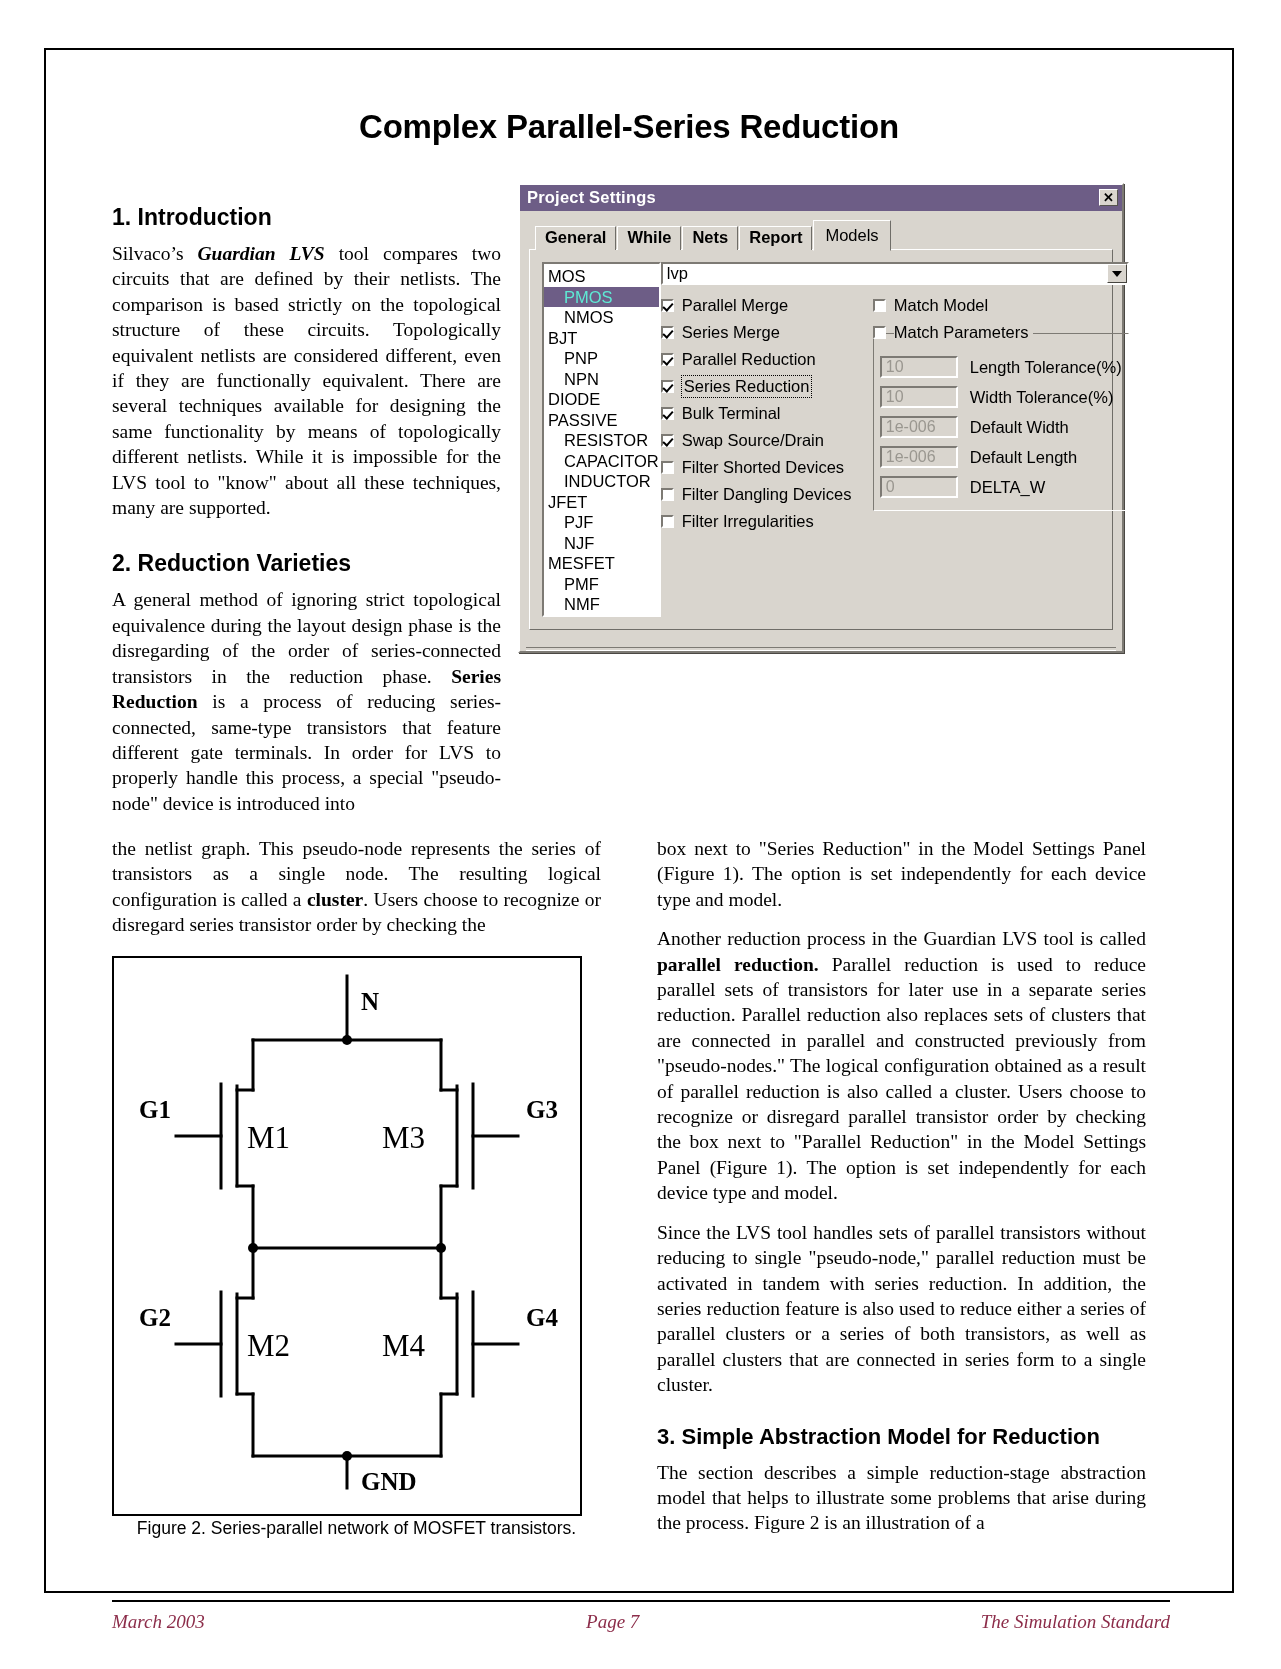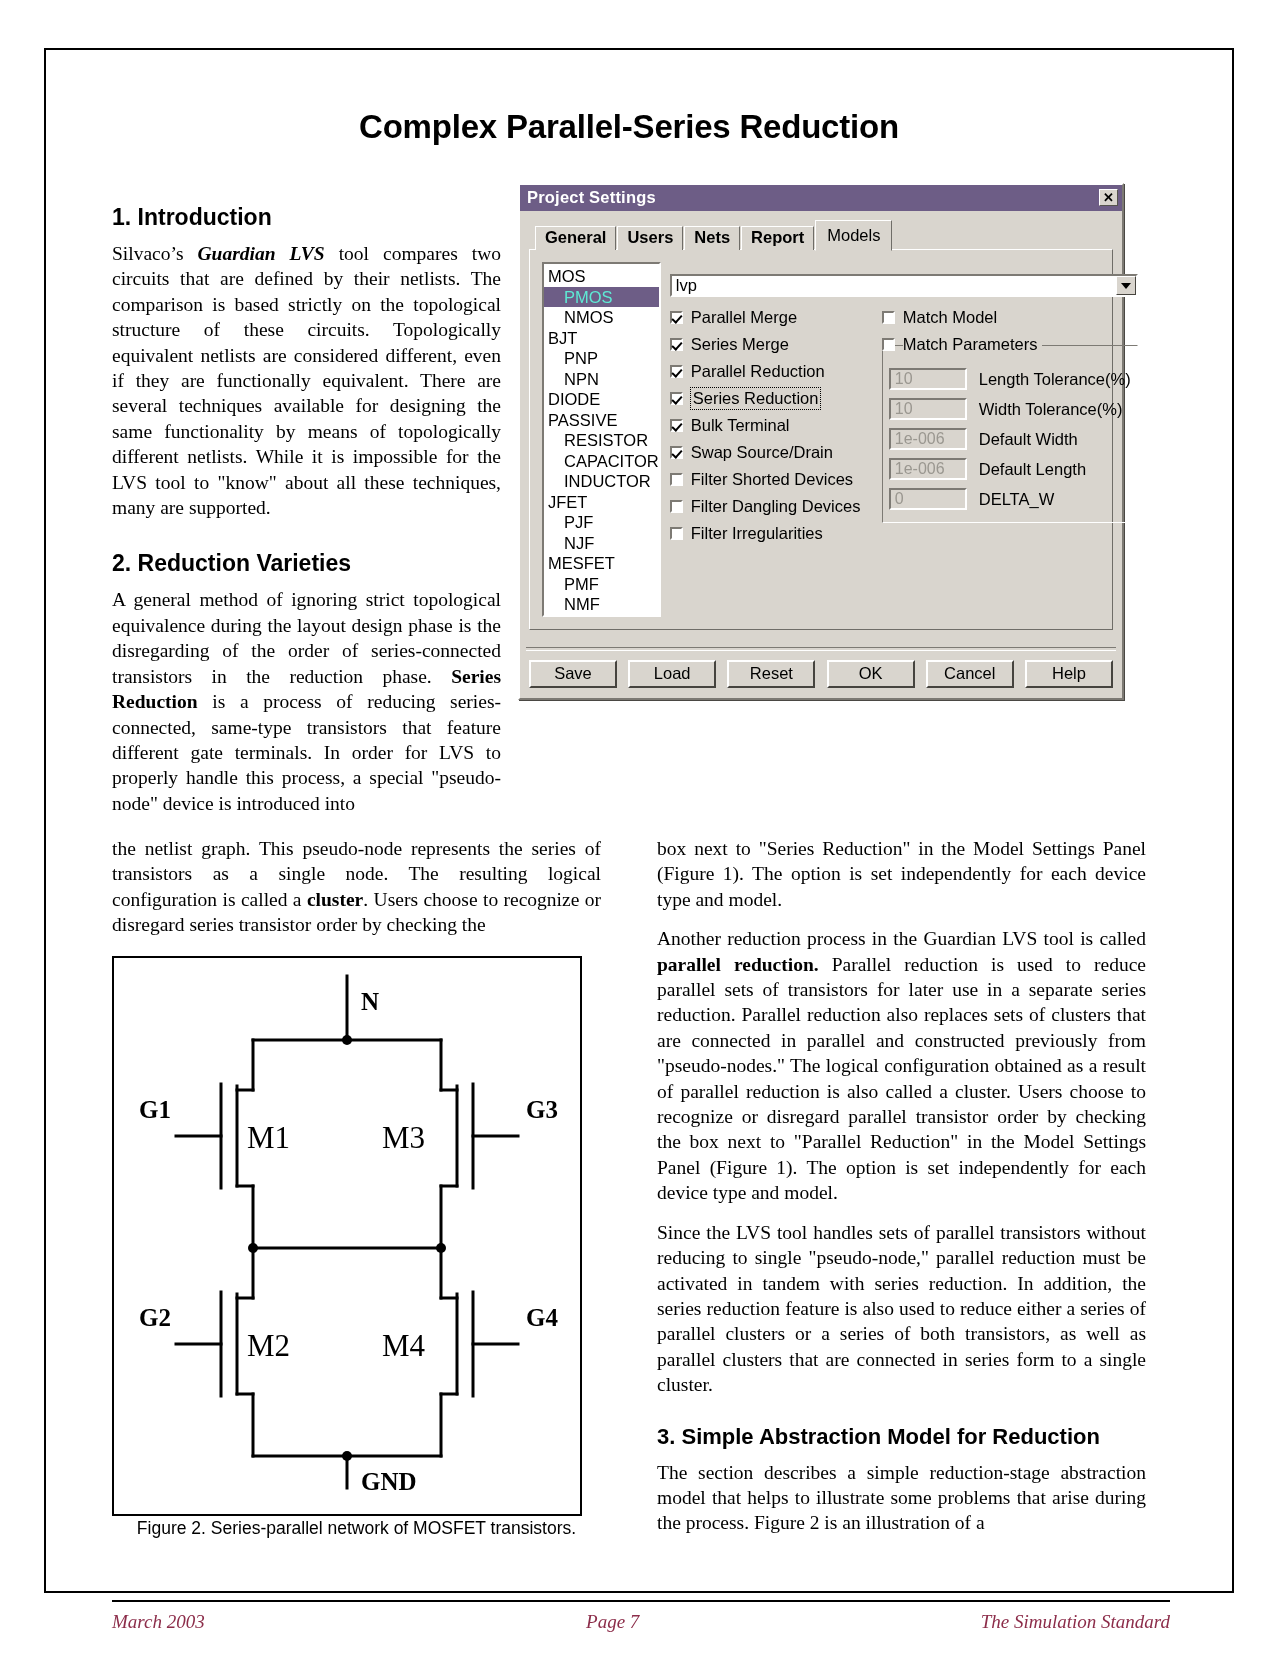--- a/index.html
+++ b/index.html
@@ -132,21 +132,21 @@
     border:2px solid #7d7a74;
     border-right-color:#ffffff;border-bottom-color:#ffffff;
     padding:2px 0 0 0;
     box-sizing:border-box;
     font-size:16.5px;
     line-height:20.5px;
   }
   .tree-item{padding-left:4px;white-space:nowrap;}
   .tree-item.child{padding-left:20px;}
   .tree-item.sel{background:#6d5d86;color:#5eead4;}
-  .rightpane{flex:1;padding-left:9px;margin-top:12px;}
+  .rightpane{flex:1;}
   .combo{
     display:flex;
     height:23px;
     background:#fff;
     border:2px solid #7d7a74;
     border-right-color:#fff;border-bottom-color:#fff;
     align-items:stretch;
     box-sizing:border-box;
     margin-bottom:7px;
   }
@@ -286,21 +286,21 @@
 
         <div class="dlg-title">
           <span>Project Settings</span>
           <span class="dlg-close">✕</span>
         </div>
 
         <div class="dlg-body">
 
           <div class="tabrow">
             <div class="tab">General</div>
-            <div class="tab">Users</div>
+            <div class="tab">While</div>
             <div class="tab">Nets</div>
             <div class="tab">Report</div>
             <div class="tab active">Models</div>
           </div>
 
           <div class="tabpane">
 
             <div class="tree">
               <div class="tree-item">MOS</div>
               <div class="tree-item child sel">PMOS</div>
@@ -405,28 +405,20 @@
                   </div>
                 </div>
 
               </div>
             </div>
           </div>
         </div>
 
         <div class="sep"></div>
 
-        <div class="btnrow">
-          <div class="btn">Save</div>
-          <div class="btn">Load</div>
-          <div class="btn">Reset</div>
-          <div class="btn">OK</div>
-          <div class="btn">Cancel</div>
-          <div class="btn">Help</div>
-        </div>
 
       </div>
 
     </div>
 
   </div>
 
   <div class="midrow">
 
     <div class="mid-left">

